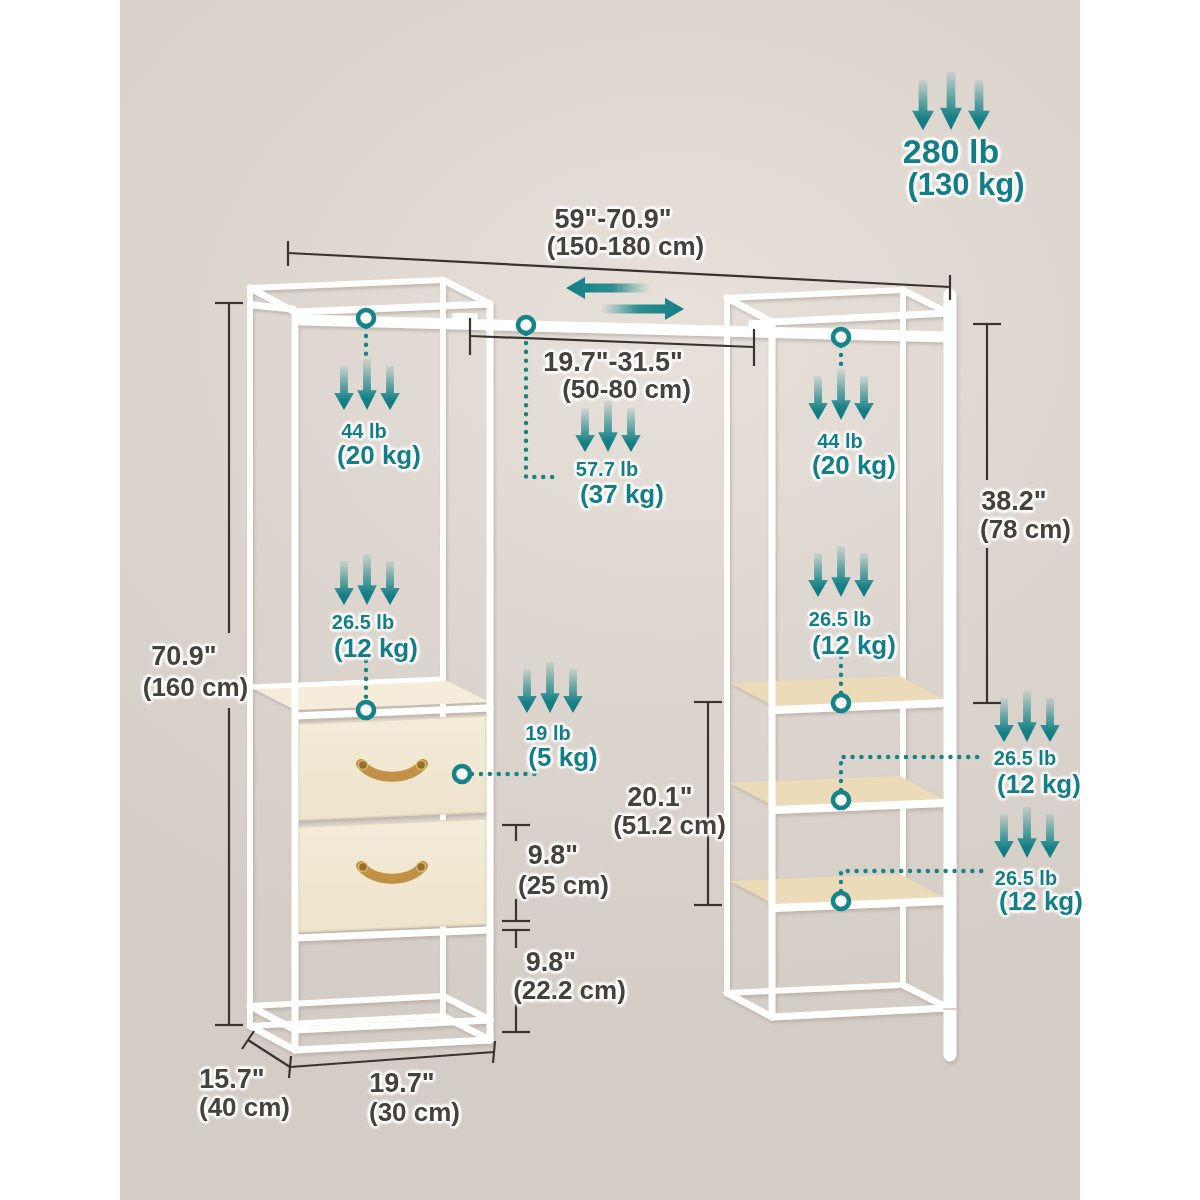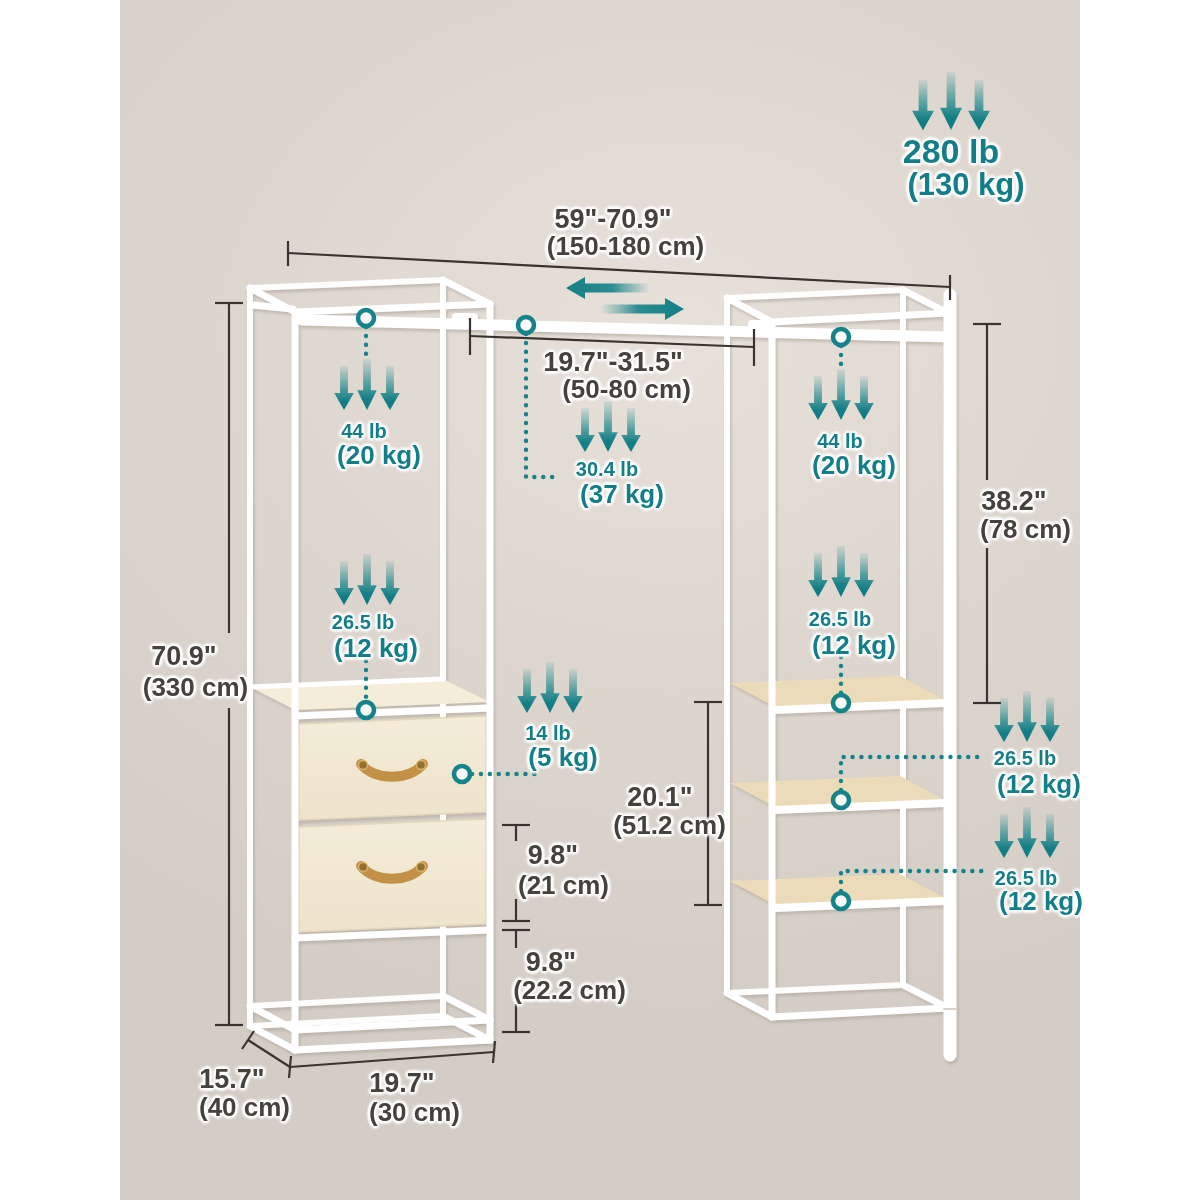--- a/index.html
+++ b/index.html
@@ -303,52 +303,52 @@
 
     <div class="lbl dark" style="left:613px;top:219px">59"-70.9"</div>
     <div class="lbl dark cm" style="left:614px;top:246px">(150-180 cm)</div>
 
     <div class="lbl dark" style="left:613px;top:362px">19.7"-31.5"</div>
     <div class="lbl dark cm" style="left:615px;top:389px">(50-80 cm)</div>
 
     <div class="lbl teal" style="left:364px;top:431px">44 lb</div>
     <div class="lbl teal kg" style="left:365px;top:455px">(20 kg)</div>
 
-    <div class="lbl teal" style="left:607px;top:469px">30.4 lb</div>
+    <div class="lbl teal" style="left:607px;top:469px">57.7 lb</div>
     <div class="lbl teal kg" style="left:608px;top:494px">(37 kg)</div>
 
     <div class="lbl teal" style="left:840px;top:441px">44 lb</div>
     <div class="lbl teal kg" style="left:840px;top:465px">(20 kg)</div>
 
     <div class="lbl dark" style="left:184px;top:656px">70.9"</div>
-    <div class="lbl dark cm" style="left:184px;top:687px">(330 cm)</div>
+    <div class="lbl dark cm" style="left:184px;top:687px">(160 cm)</div>
 
     <div class="lbl dark" style="left:1014px;top:501px">38.2"</div>
     <div class="lbl dark cm" style="left:1014px;top:529px">(78 cm)</div>
 
     <div class="lbl teal" style="left:363px;top:622px">26.5 lb</div>
     <div class="lbl teal kg" style="left:362px;top:648px">(12 kg)</div>
 
     <div class="lbl teal" style="left:840px;top:619px">26.5 lb</div>
     <div class="lbl teal kg" style="left:840px;top:645px">(12 kg)</div>
 
-    <div class="lbl teal" style="left:548px;top:733px">14 lb</div>
+    <div class="lbl teal" style="left:548px;top:733px">19 lb</div>
     <div class="lbl teal kg" style="left:549px;top:757px">(5 kg)</div>
 
     <div class="lbl dark" style="left:660px;top:797px">20.1"</div>
     <div class="lbl dark cm" style="left:658px;top:825px">(51.2 cm)</div>
 
     <div class="lbl teal" style="left:1025px;top:758px">26.5 lb</div>
     <div class="lbl teal kg" style="left:1025px;top:784px">(12 kg)</div>
 
     <div class="lbl teal" style="left:1026px;top:878px">26.5 lb</div>
     <div class="lbl teal kg" style="left:1027px;top:901px">(12 kg)</div>
 
     <div class="lbl dark" style="left:553px;top:855px">9.8"</div>
-    <div class="lbl dark cm" style="left:552px;top:885px">(21 cm)</div>
+    <div class="lbl dark cm" style="left:552px;top:885px">(25 cm)</div>
 
     <div class="lbl dark" style="left:551px;top:962px">9.8"</div>
     <div class="lbl dark cm" style="left:558px;top:990px">(22.2 cm)</div>
 
     <div class="lbl dark" style="left:232px;top:1079px">15.7"</div>
     <div class="lbl dark cm" style="left:233px;top:1107px">(40 cm)</div>
 
     <div class="lbl dark" style="left:402px;top:1083px">19.7"</div>
     <div class="lbl dark cm" style="left:403px;top:1112px">(30 cm)</div>
   </div>

